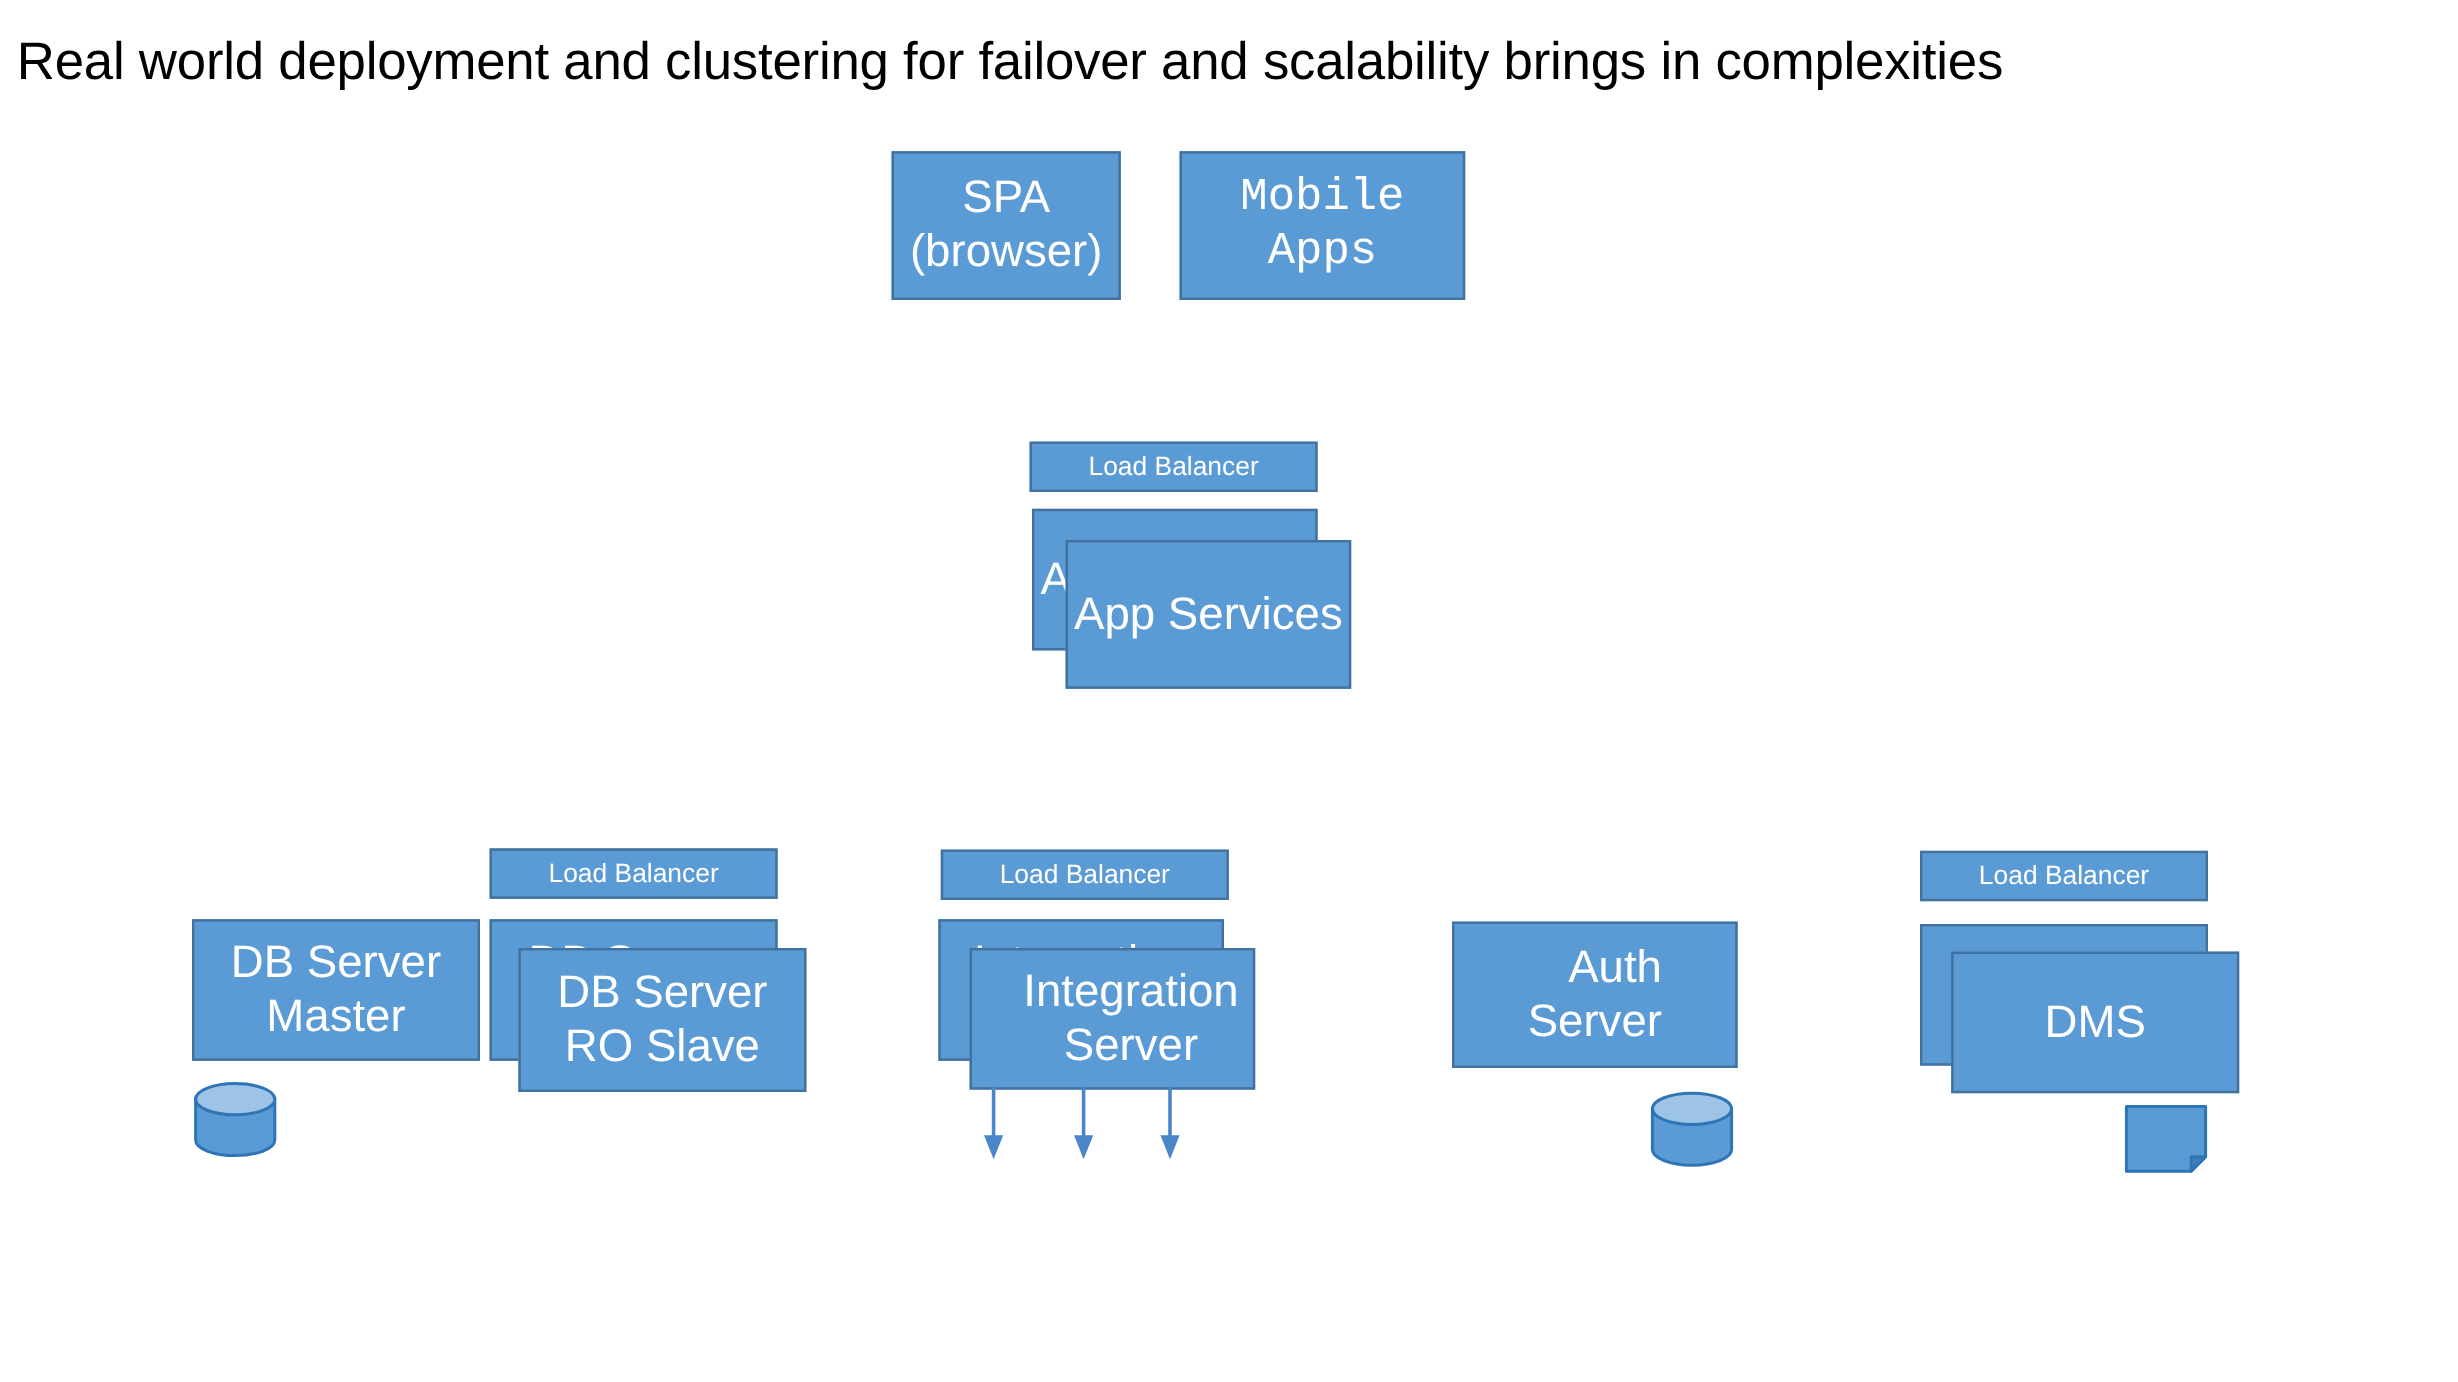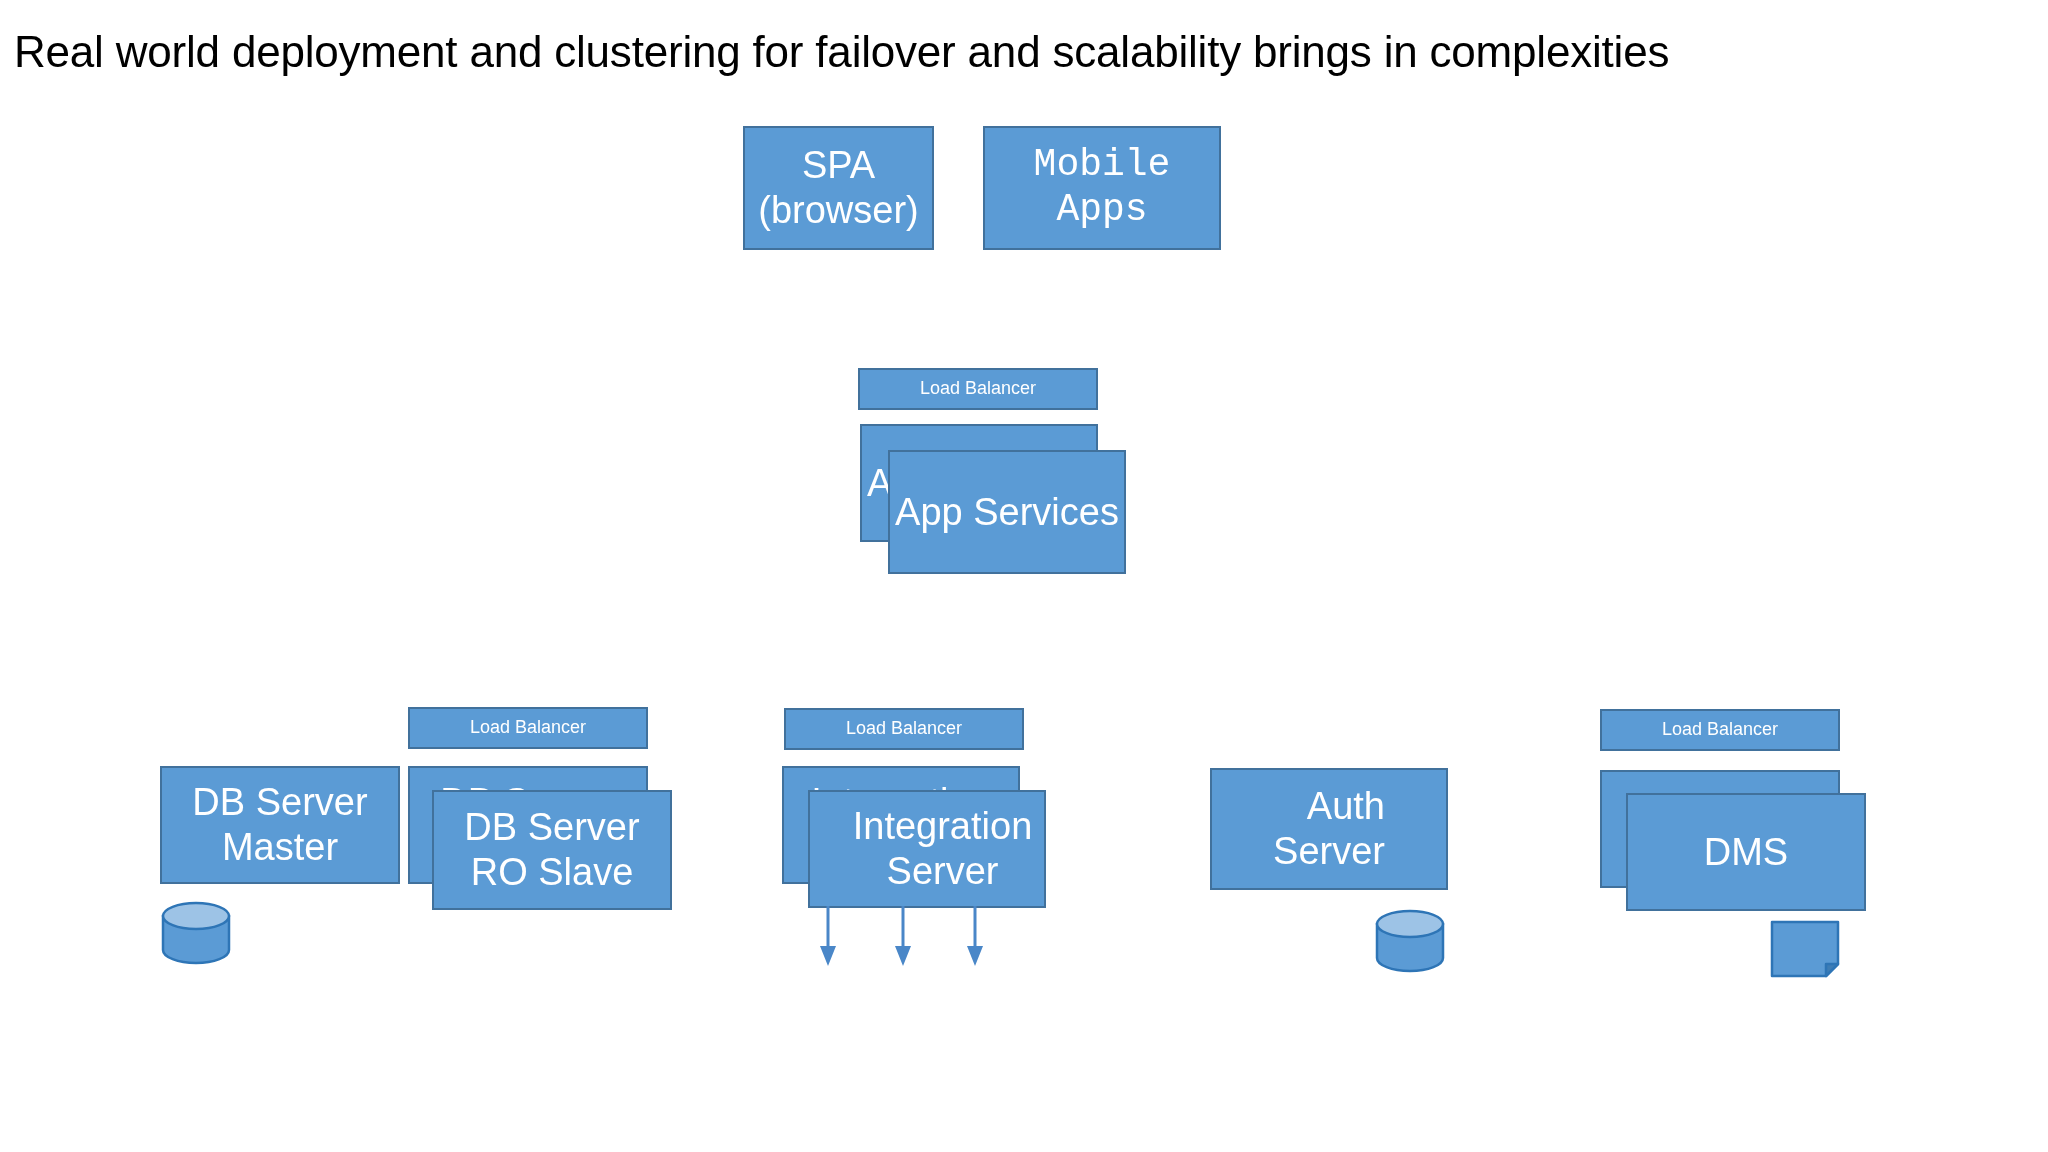--- a/index.html
+++ b/index.html
@@ -43,21 +43,21 @@
     color: #ffffff;
     display: flex;
     align-items: center;
     justify-content: center;
     text-align: center;
     font-weight: 400;
     line-height: 1.18;
     white-space: pre-line;
   }
   .node.big   { font-size: 38px; }
-  .node.lb    { font-size: 18px; }
+  .node.lb    { font-size: 22px; }
 
   
   .node.stack-back {
     z-index: 1;
   }
   .node.stack-front {
     z-index: 2;
   }
 
   

